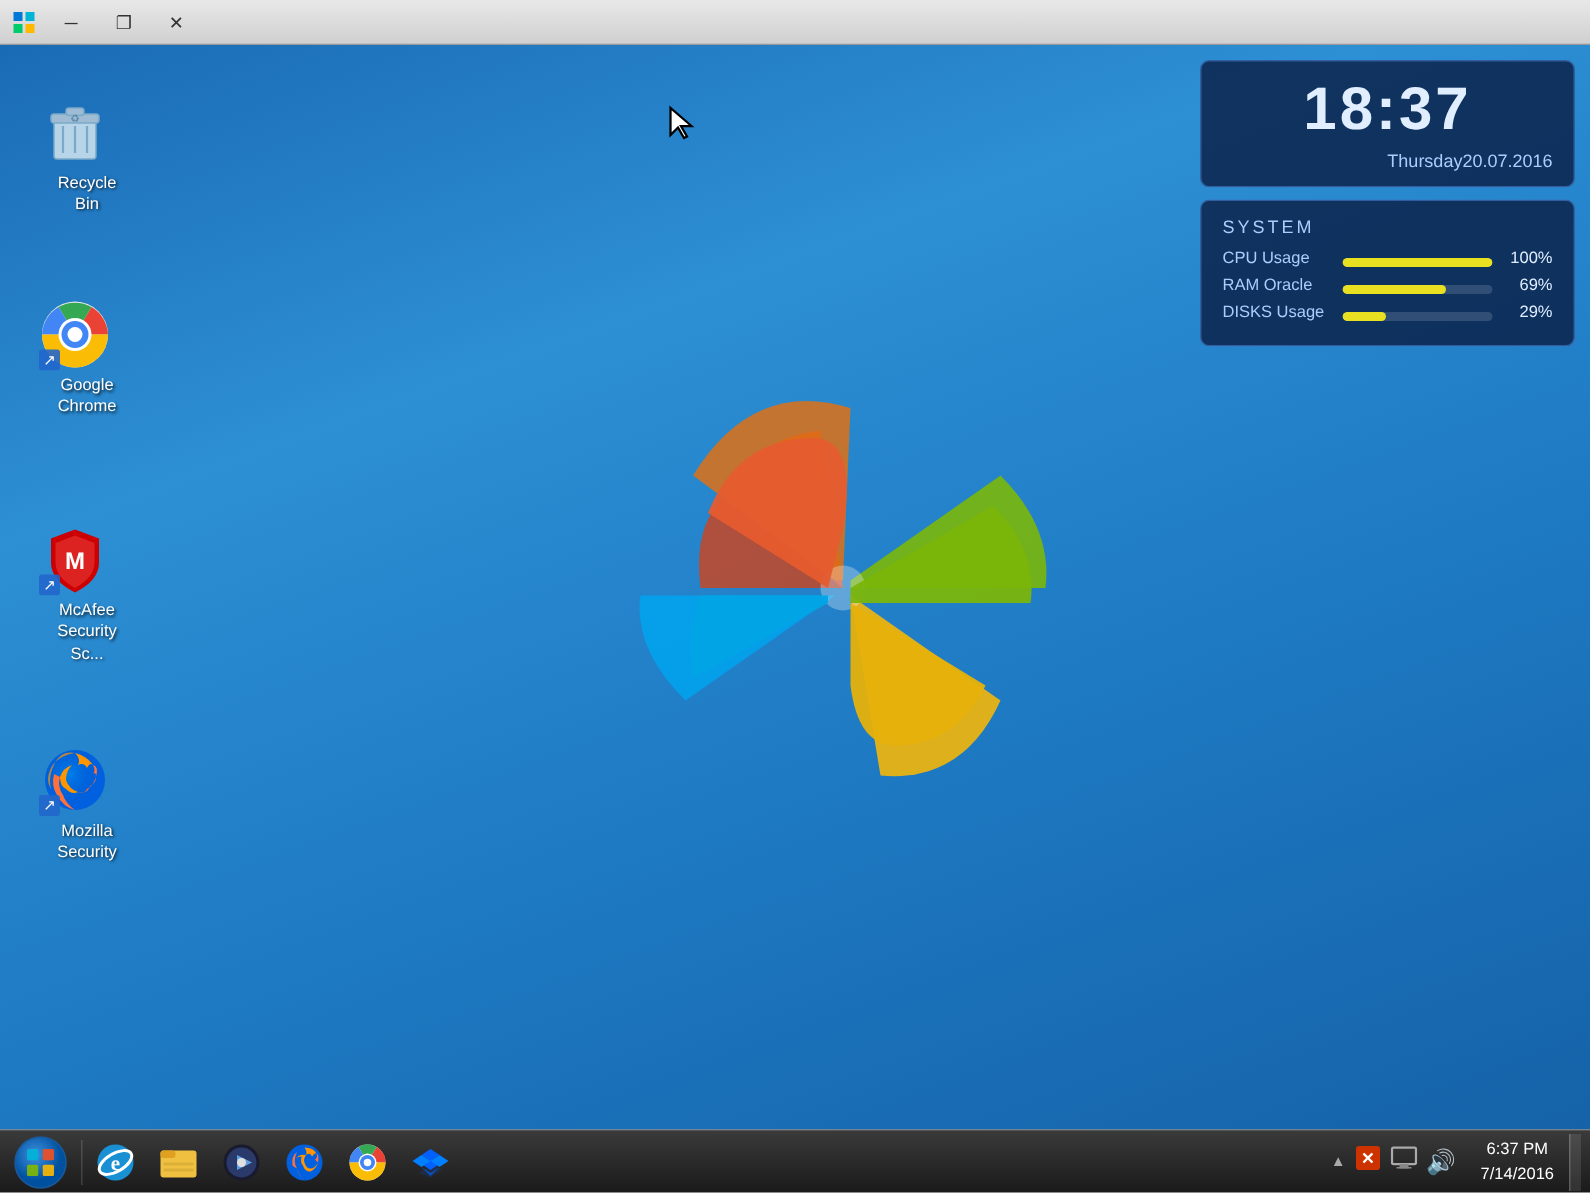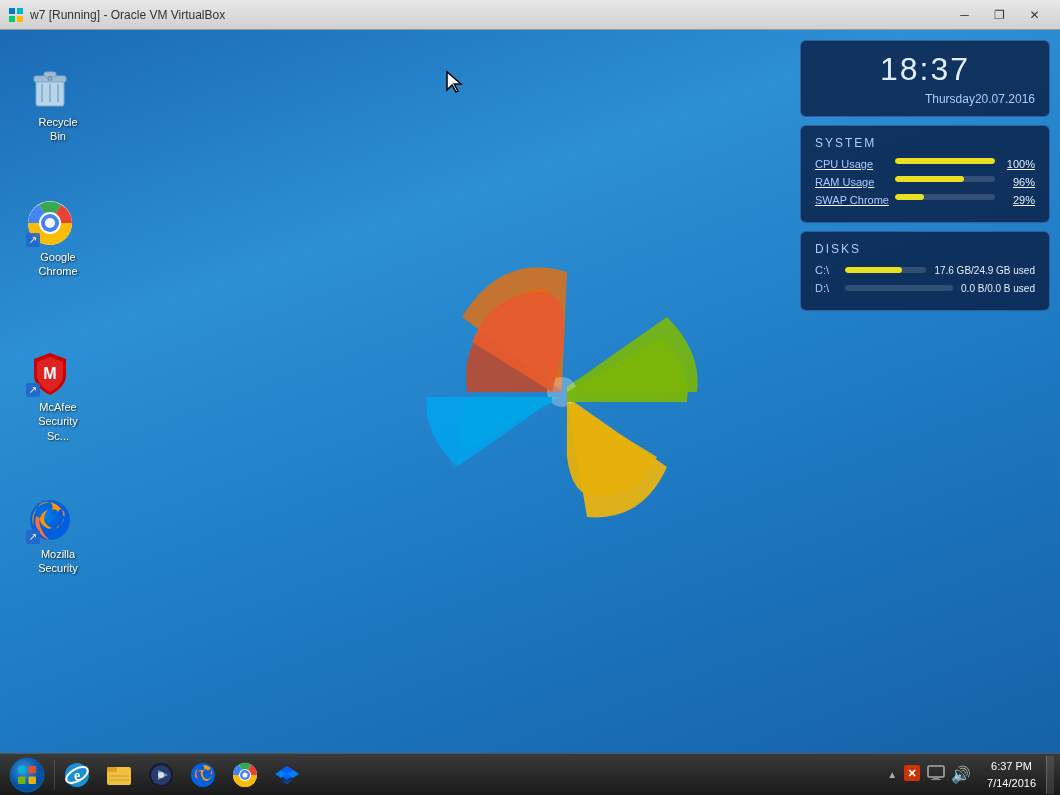--- a/index.html
+++ b/index.html
@@ -111,46 +111,45 @@
       background: rgba(10, 30, 70, 0.82);
       border: 1px solid rgba(100, 160, 255, 0.4);
       border-radius: 6px;
       padding: 10px 14px;
       color: white;
     }
     .widget-clock {
       text-align: center;
     }
     .clock-time {
-      font-size: 32px;
-      font-weight: 400;
+      font-size: 40px;
+      font-weight: 700;
       letter-spacing: 2px;
       color: #e0eeff;
     }
     .clock-row {
       display: flex;
       justify-content: flex-end;
       font-size: 12px;
       color: #aaccff;
       margin-top: 4px;
     }
     .widget-title {
       text-align: left;
       font-size: 12px;
       letter-spacing: 2px;
       color: #aaccff;
       margin-bottom: 8px;
       text-transform: uppercase;
     }
     .stat-row {
       display: flex;
-      align-items: flex-start;
+      align-items: flex-end;
       margin-bottom: 6px;
       font-size: 11px;
-      text-decoration: underline;
     }
     .stat-label {
       width: 80px;
       color: #aaccff;
       flex-shrink: 0;
     }
     .stat-bar-bg {
       flex: 1;
       height: 6px;
       background: rgba(255,255,255,0.15);
@@ -289,21 +288,20 @@
 
 <div id="titlebar">
   <div id="titlebar-icon">
     <svg width="16" height="16" viewBox="0 0 16 16">
       <rect x="1" y="1" width="6" height="6" fill="#0078d7"></rect>
       <rect x="9" y="1" width="6" height="6" fill="#00b4d8"></rect>
       <rect x="1" y="9" width="6" height="6" fill="#00cc6a"></rect>
       <rect x="9" y="9" width="6" height="6" fill="#ffb900"></rect>
     </svg>
   </div>
-  <span id="titlebar-title">w7 [Running] - Oracle VM VirtualBox</span>
   <div id="titlebar-controls">
     <button class="tb-btn">─</button>
     <button class="tb-btn">❐</button>
     <button class="tb-btn close">✕</button>
   </div>
 </div>
 
 <div id="desktop">
 
   <div id="cursor">
@@ -447,52 +445,35 @@
     <div class="widget-box">
       <div class="widget-title">SYSTEM</div>
       <div class="stat-row">
         <span class="stat-label">CPU Usage</span>
         <div class="stat-bar-bg">
           <div class="stat-bar cpu" style="width:100%"></div>
         </div>
         <span class="stat-val">100%</span>
       </div>
       <div class="stat-row">
-        <span class="stat-label">RAM Usage</span>
+        <span class="stat-label">RAM Oracle</span>
         <div class="stat-bar-bg">
           <div class="stat-bar ram" style="width:69%"></div>
         </div>
-        <span class="stat-val">96%</span>
+        <span class="stat-val">69%</span>
       </div>
       <div class="stat-row">
-        <span class="stat-label">SWAP Chrome</span>
+        <span class="stat-label">DISKS Usage</span>
         <div class="stat-bar-bg">
           <div class="stat-bar swap" style="width:29%"></div>
         </div>
         <span class="stat-val">29%</span>
       </div>
     </div>
 
-    <div class="widget-box">
-      <div class="widget-title">DISKS</div>
-      <div class="disk-row">
-        <span class="disk-label">C:\</span>
-        <div class="disk-bar-bg">
-          <div class="disk-bar" style="width:70%"></div>
-        </div>
-        <span class="disk-val">17.6 GB/24.9 GB used</span>
-      </div>
-      <div class="disk-row">
-        <span class="disk-label">D:\</span>
-        <div class="disk-bar-bg">
-          <div class="disk-bar" style="width:0%"></div>
-        </div>
-        <span class="disk-val">0.0 B/0.0 B used</span>
-      </div>
-    </div>
   </div>
 
 </div>
 
 <div id="taskbar">
 
   <div id="start-btn">
     <svg width="36" height="36" viewBox="0 0 36 36">
       <circle cx="18" cy="18" r="17" fill="url(#startGrad)" stroke="#1a5a9a" stroke-width="1"></circle>
       <rect x="9" y="9" width="7.5" height="7.5" rx="1" fill="#00b4d8" opacity="0.9"></rect>

